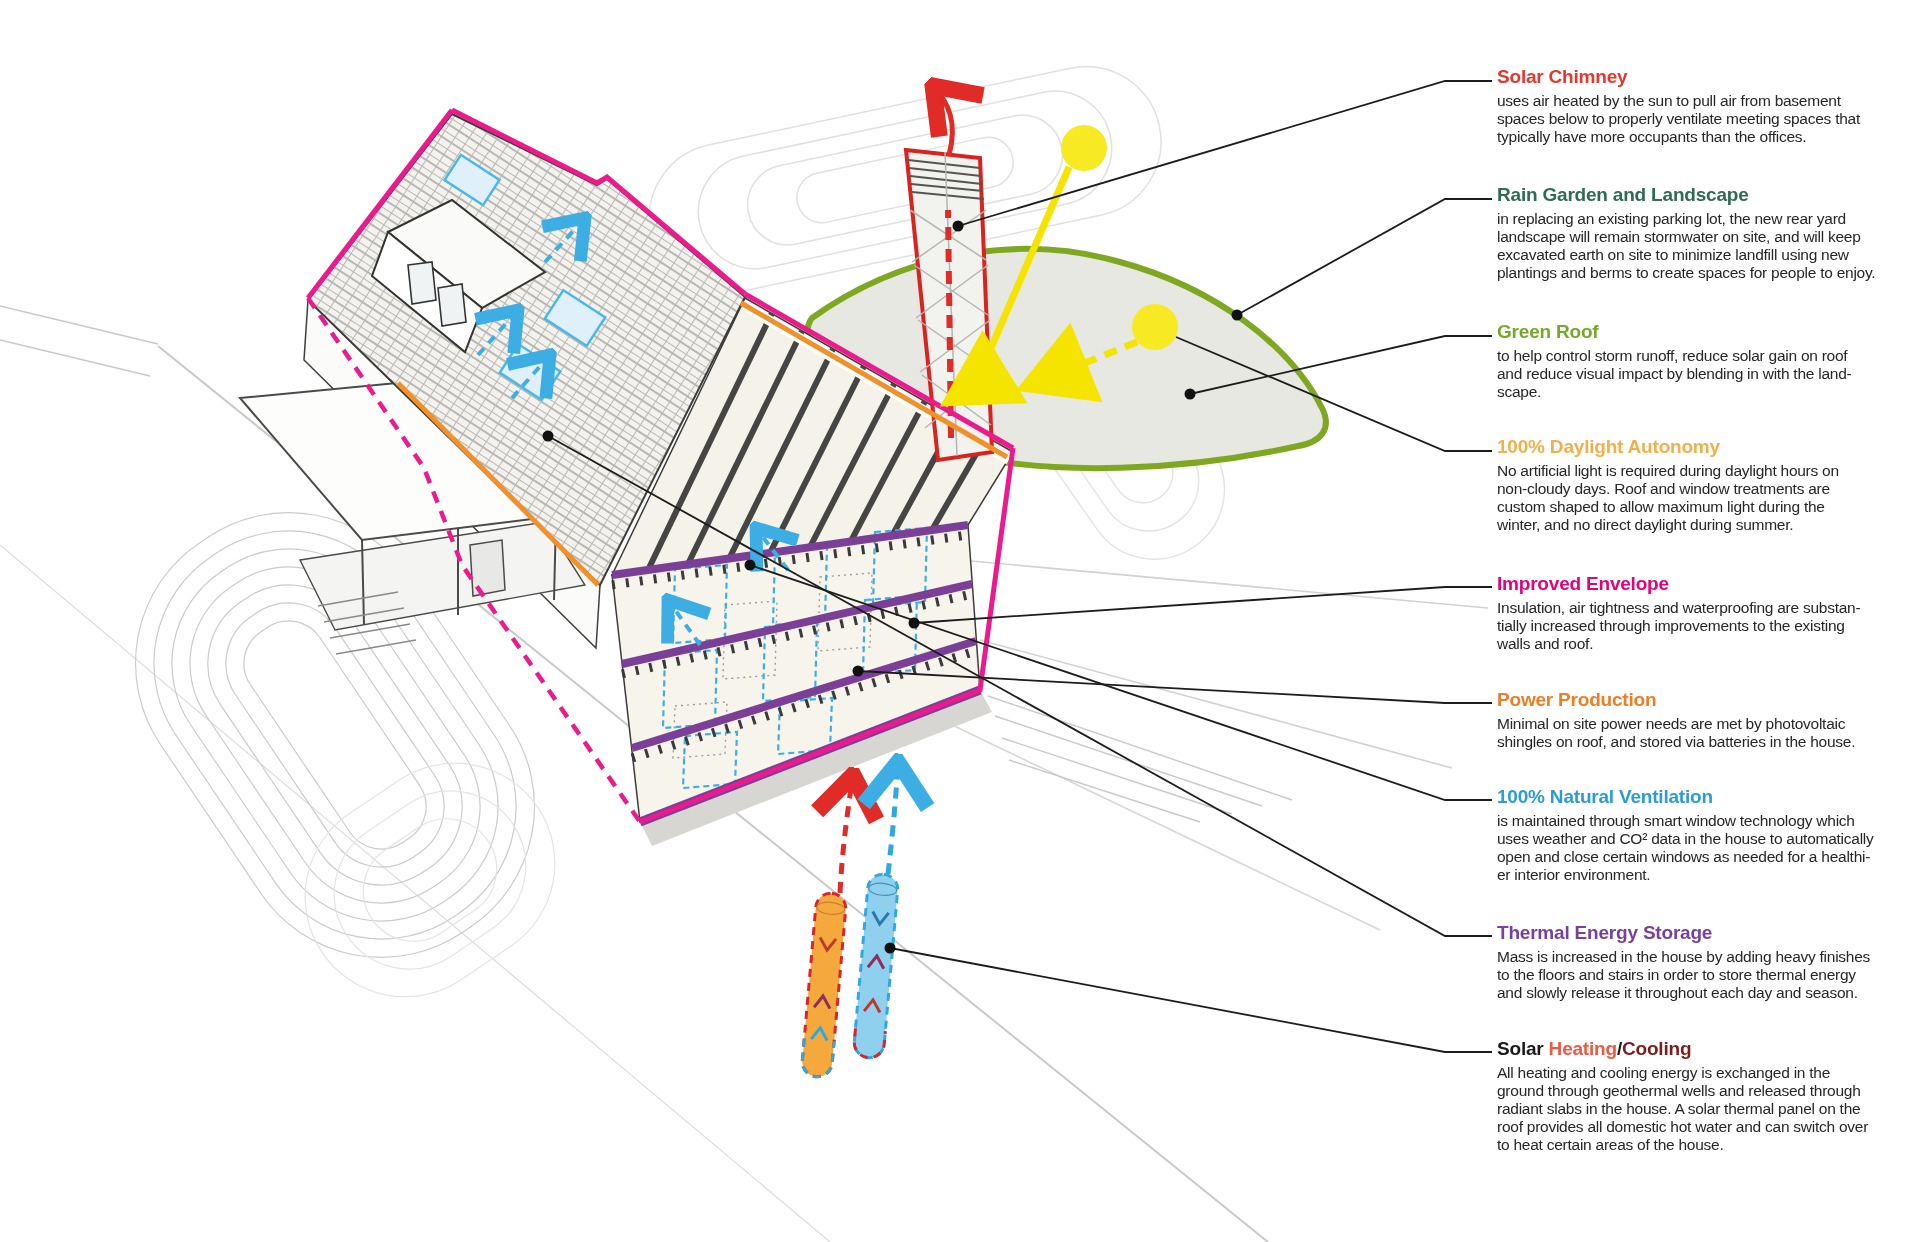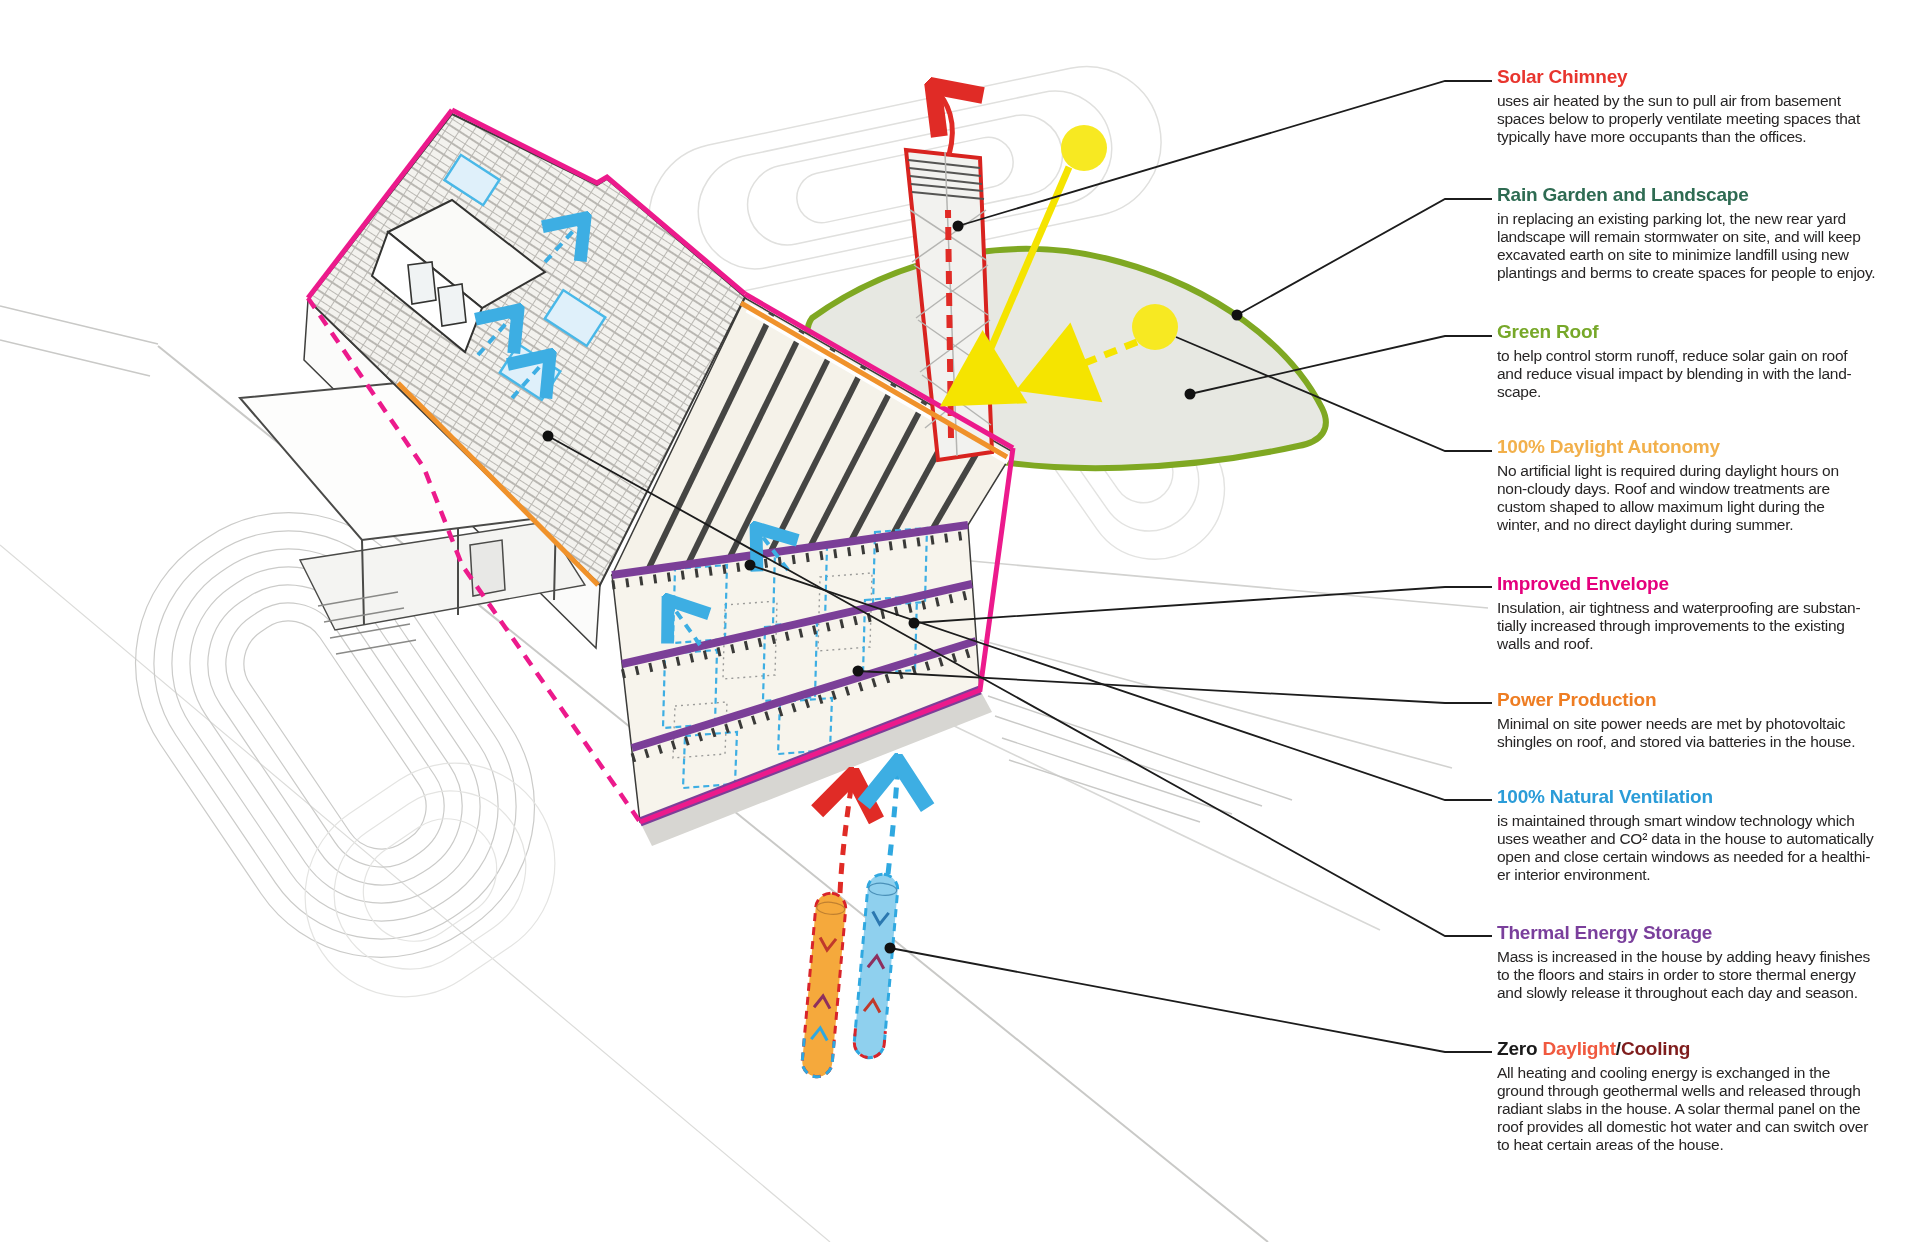--- a/index.html
+++ b/index.html
@@ -318,21 +318,21 @@
 open and close certain windows as needed for a healthi-
 er interior environment.</div>
       </div>
       <div class="ann-block" style="top: 922px;">
         <div class="ann-title" style="color: rgb(122, 63, 156);">Thermal Energy Storage</div>
         <div class="ann-body">Mass is increased in the house by adding heavy finishes
 to the floors and stairs in order to store thermal energy
 and slowly release it throughout each day and season.</div>
       </div>
       <div class="ann-block" style="top: 1038px;">
-        <div class="ann-title"><span style="color: rgb(26, 26, 26);">Zero </span><span style="color: rgb(240, 89, 63);">Daylight</span><span style="color: rgb(26, 26, 26);">/</span><span style="color: #7f1d1d;">Cooling</span></div>
+        <div class="ann-title"><span style="color: rgb(26, 26, 26);">Solar </span><span style="color: rgb(240, 89, 63);">Heating</span><span style="color: rgb(26, 26, 26);">/</span><span style="color: #7f1d1d;">Cooling</span></div>
         <div class="ann-body">All heating and cooling energy is exchanged in the
 ground through geothermal wells and released through
 radiant slabs in the house. A solar thermal panel on the
 roof provides all domestic hot water and can switch over
 to heat certain areas of the house.</div>
       </div>
     </div>
 
 </div>
 

